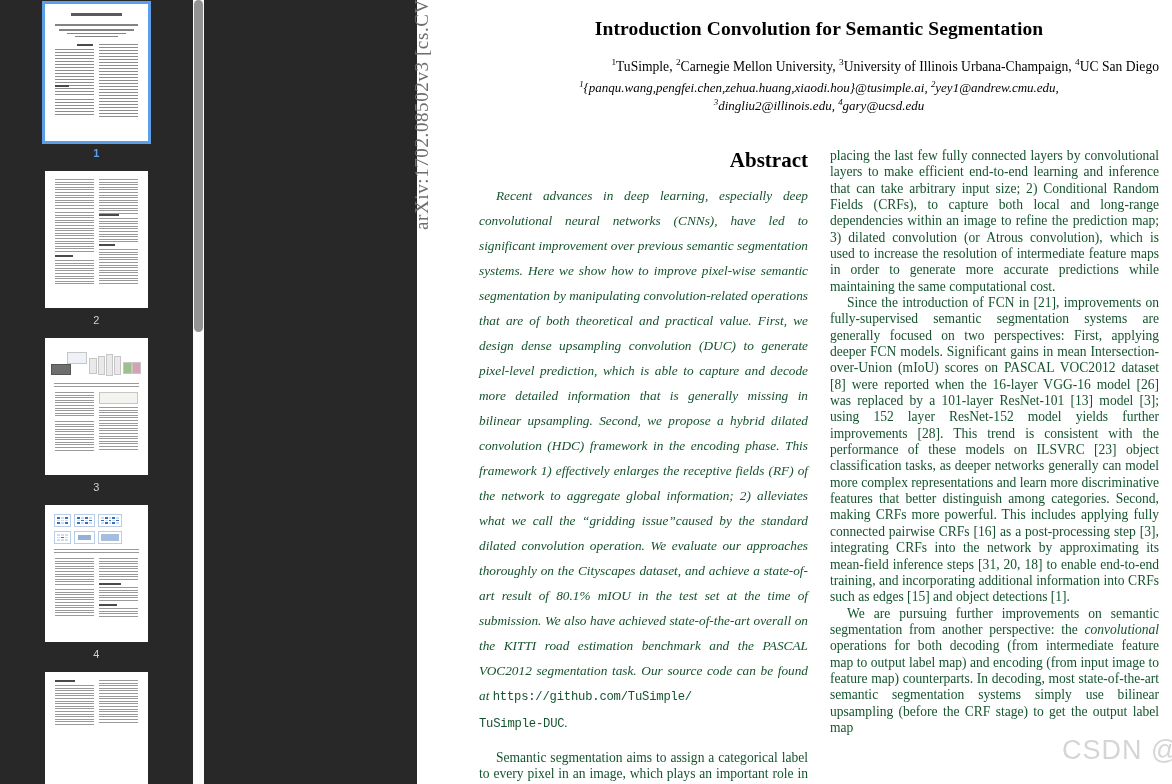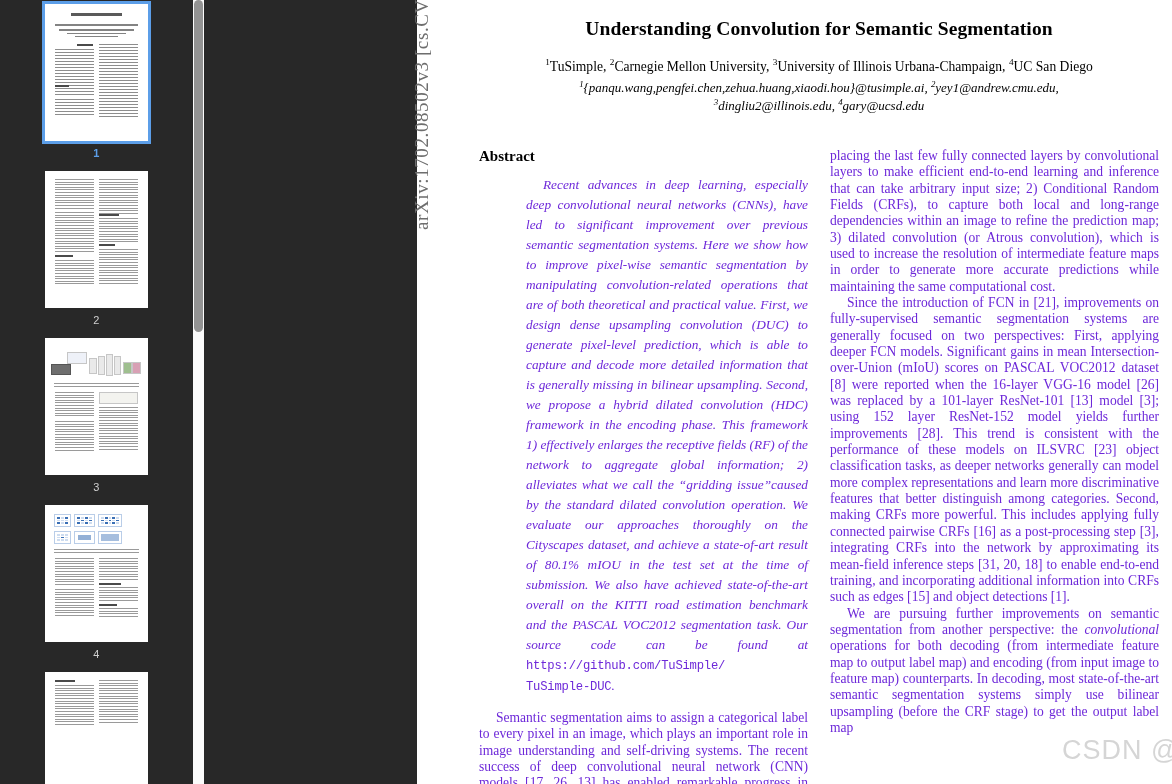--- a/index.html
+++ b/index.html
@@ -160,21 +160,21 @@
     letter-spacing: .1px;
     color: #000;
   }
   #authors {
     text-align: center;
     font-size: 14.2px;
     margin-top: 45px;
     color: #000;
   }
   #affils {
-    text-align: center;
+    text-align: right;
     font-size: 13.6px;
     margin-top: 19px;
     color: #000;
   }
   #emails {
     text-align: center;
     font-size: 13px;
     font-style: italic;
     margin-top: 4px;
     line-height: 1.42;
@@ -183,41 +183,40 @@
   sup { font-size: .68em; vertical-align: super; line-height: 0; }
 
   #columns {
     display: flex;
     gap: 22px;
     margin-top: 32px;
   }
   .col { width: 329px; }
 
   h2.sec {
-    font-size: 15px;
+    font-size: 21px;
     font-weight: bold;
-    text-align: left;
+    text-align: right;
     margin: 0 0 10px 0;
   }
   p.para {
     margin: 0;
     font-size: 13.55px;
     line-height: 16.35px;
     text-align: justify;
     text-justify: inter-word;
     text-indent: 17px;
-    color: #6d28d9;
+    color: #14532d;
     hyphens: manual;
   }
   p.para.cont { text-indent: 0; }
   p.abstract {
     font-style: italic;
     font-size: 13.3px;
-    line-height: 20px;
-    margin-left: 47px;
+    line-height: 25px;
   }
   .mono {
     font-family: "Liberation Mono", monospace;
     font-style: normal;
     font-size: 12.2px;
     letter-spacing: -.2px;
   }
   .sec-gap { height: 13px; }
   .intro-head {
     font-size: 15px;
@@ -387,21 +386,21 @@
     <div id="thumb-scroll-thumb"></div>
   </div>
 
   <div id="viewer">
     <div id="page">
 
       <div id="arxiv-stamp">arXiv:1702.08502v3  [cs.CV]  1 Jun 2018</div>
 
       <div id="paper">
 
-        <div id="paper-title">Understanding Convolution for Semantic Segmentation</div>
+        <div id="paper-title">Introduction Convolution for Semantic Segmentation</div>
 
 
         <div id="affils"><sup>1</sup>TuSimple, <sup>2</sup>Carnegie Mellon University, <sup>3</sup>University of Illinois Urbana-Champaign, <sup>4</sup>UC San Diego</div>
 
         <div id="emails"><sup>1</sup>{panqu.wang,pengfei.chen,zehua.huang,xiaodi.hou}@tusimple.ai, <sup>2</sup>yey1@andrew.cmu.edu,<br><sup>3</sup>dingliu2@illinois.edu, <sup>4</sup>gary@ucsd.edu</div>
 
         <div id="columns">
 
           <div class="col">
             <h2 class="sec">Abstract</h2>

